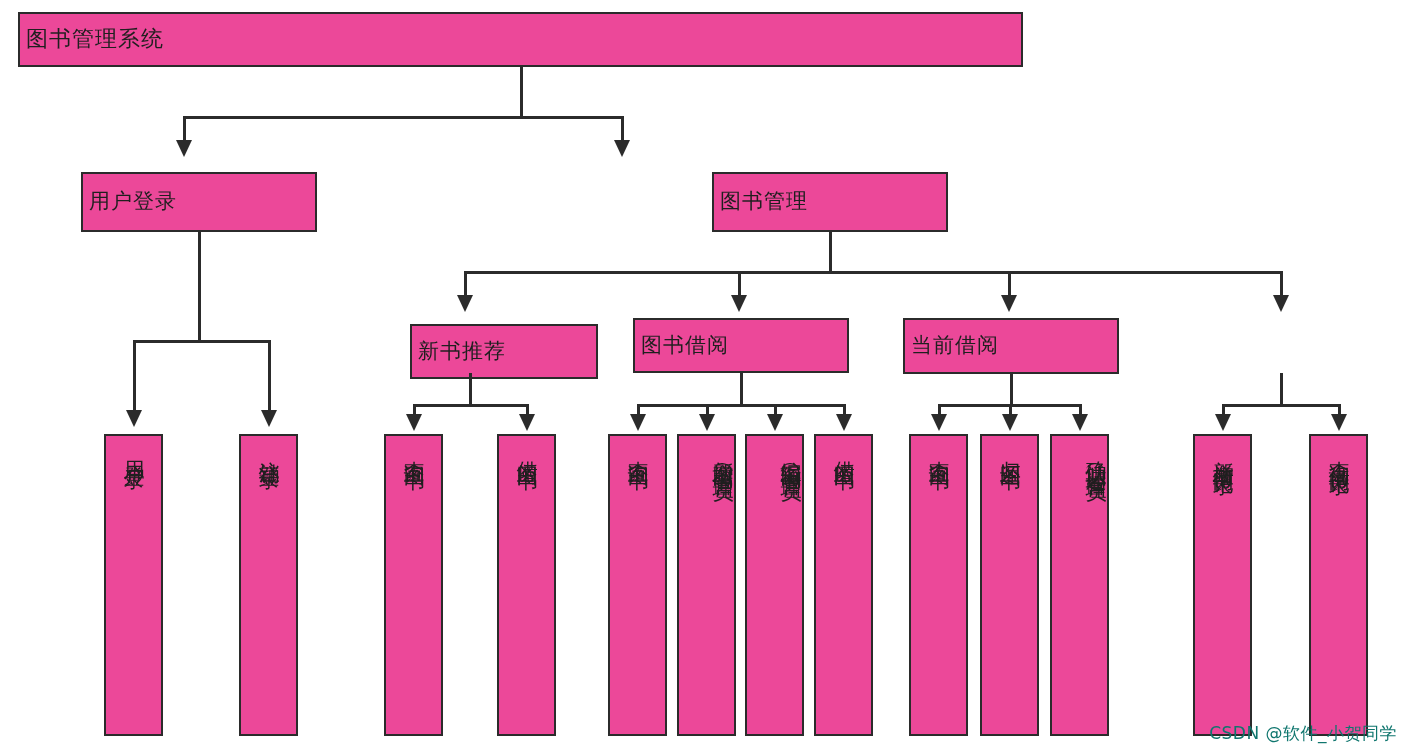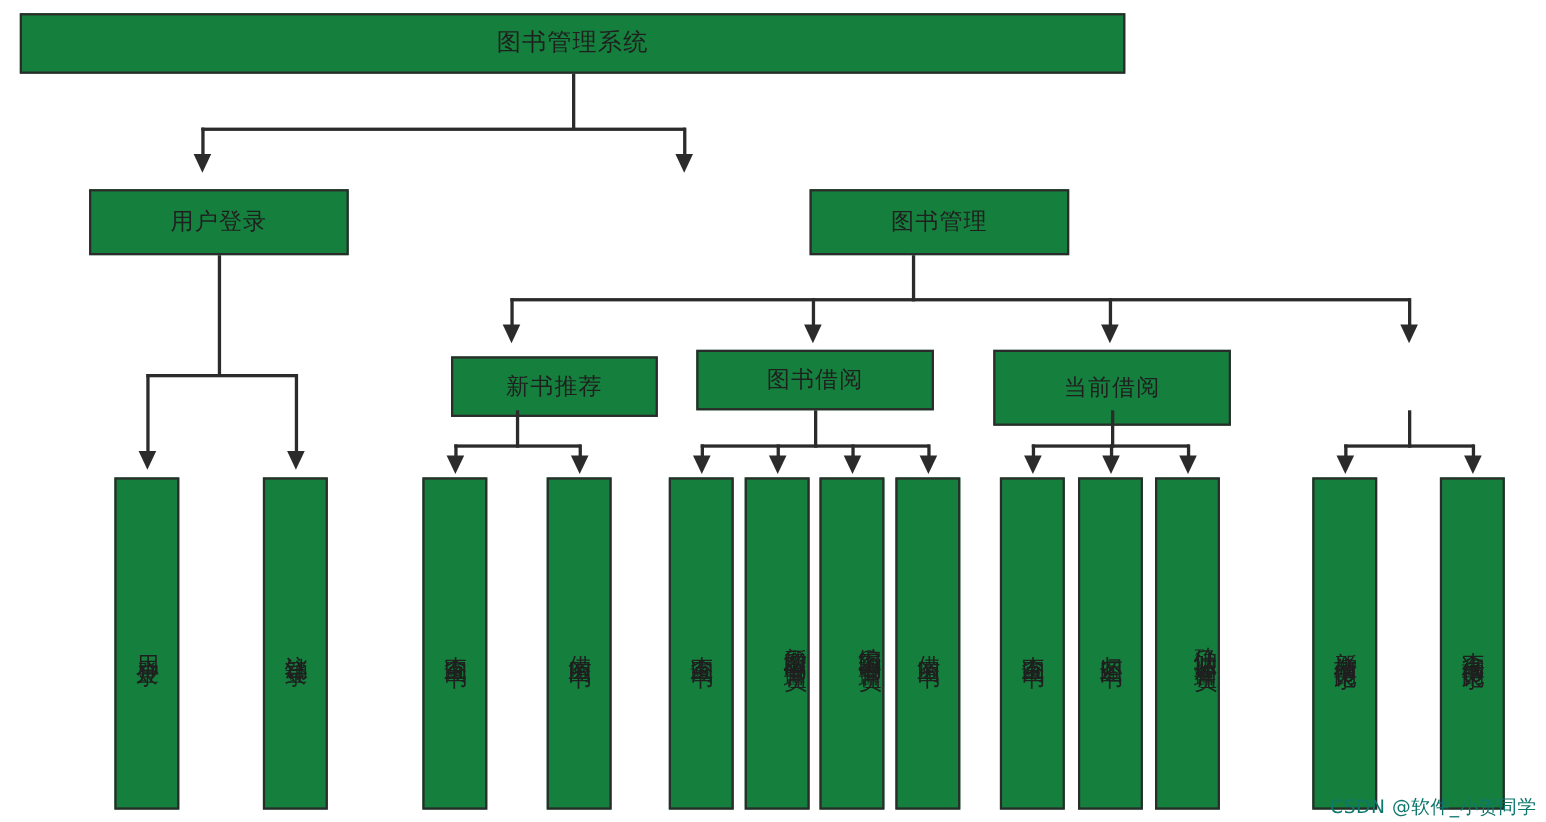--- a/index.html
+++ b/index.html
@@ -13,24 +13,23 @@
     width:1405px;
     height:747px;
     background:#ffffff;
     overflow:hidden;
   }
   
   .node{
     position:absolute;
     box-sizing:border-box;
     border:2.5px solid #2b2b2b;
-    background:#15803d;
+    background:#ec4899;
     display:flex;
     align-items:center;
-    justify-content:center;
     text-align:center;
     color:#1f1f1f;
     letter-spacing:1px;
   }
   .node.h{
     font-size:21px;
     line-height:1.1;
     padding:0 6px;
   }
   .node.root{
@@ -83,21 +82,21 @@
   <div class="ln v" style="left:520px;top:67px;height:50px;"></div>
   <div class="ln h" style="left:183px;top:116px;width:440px;"></div>
   <div class="ln v" style="left:183px;top:116px;height:26px;"></div>
   <div class="arrow" style="left:176px;top:140px;"></div>
   <div class="ln v" style="left:621px;top:116px;height:26px;"></div>
   <div class="arrow" style="left:614px;top:140px;"></div>
 
   <div class="node h" style="left:81px;top:172px;width:236px;height:60px;">
     <span>用户登录</span>
   </div>
-  <div class="node h" style="left:712px;top:172px;width:236px;height:60px;margin-left:24px;">
+  <div class="node h" style="left:712px;top:172px;width:236px;height:60px;">
     <span>图书管理</span>
   </div>
 
   <div class="ln v" style="left:198px;top:232px;height:110px;"></div>
   <div class="ln h" style="left:133px;top:340px;width:136px;"></div>
   <div class="ln v" style="left:133px;top:340px;height:72px;"></div>
   <div class="arrow" style="left:126px;top:410px;"></div>
   <div class="ln v" style="left:268px;top:340px;height:72px;"></div>
   <div class="arrow" style="left:261px;top:410px;"></div>
 
@@ -111,21 +110,21 @@
   <div class="arrow" style="left:1001px;top:295px;"></div>
   <div class="ln v" style="left:1280px;top:271px;height:26px;"></div>
   <div class="arrow" style="left:1273px;top:295px;"></div>
 
   <div class="node h" style="left:362px;top:324px;width:188px;height:55px;margin-left:48px;">
     <span>新书推荐</span>
   </div>
   <div class="node h" style="left:633px;top:318px;width:216px;height:55px;">
     <span>图书借阅</span>
   </div>
-  <div class="node h" style="left:903px;top:318px;width:216px;height:69px;">
+  <div class="node h" style="left:903px;top:318px;width:216px;height:56px;">
     <span>当前借阅</span>
   </div>
 
   <div class="ln v" style="left:469px;top:373px;height:34px;"></div>
   <div class="ln h" style="left:413px;top:404px;width:115px;"></div>
   <div class="ln v" style="left:413px;top:404px;height:12px;"></div>
   <div class="arrow" style="left:406px;top:414px;"></div>
   <div class="ln v" style="left:526px;top:404px;height:12px;"></div>
   <div class="arrow" style="left:519px;top:414px;"></div>
 

